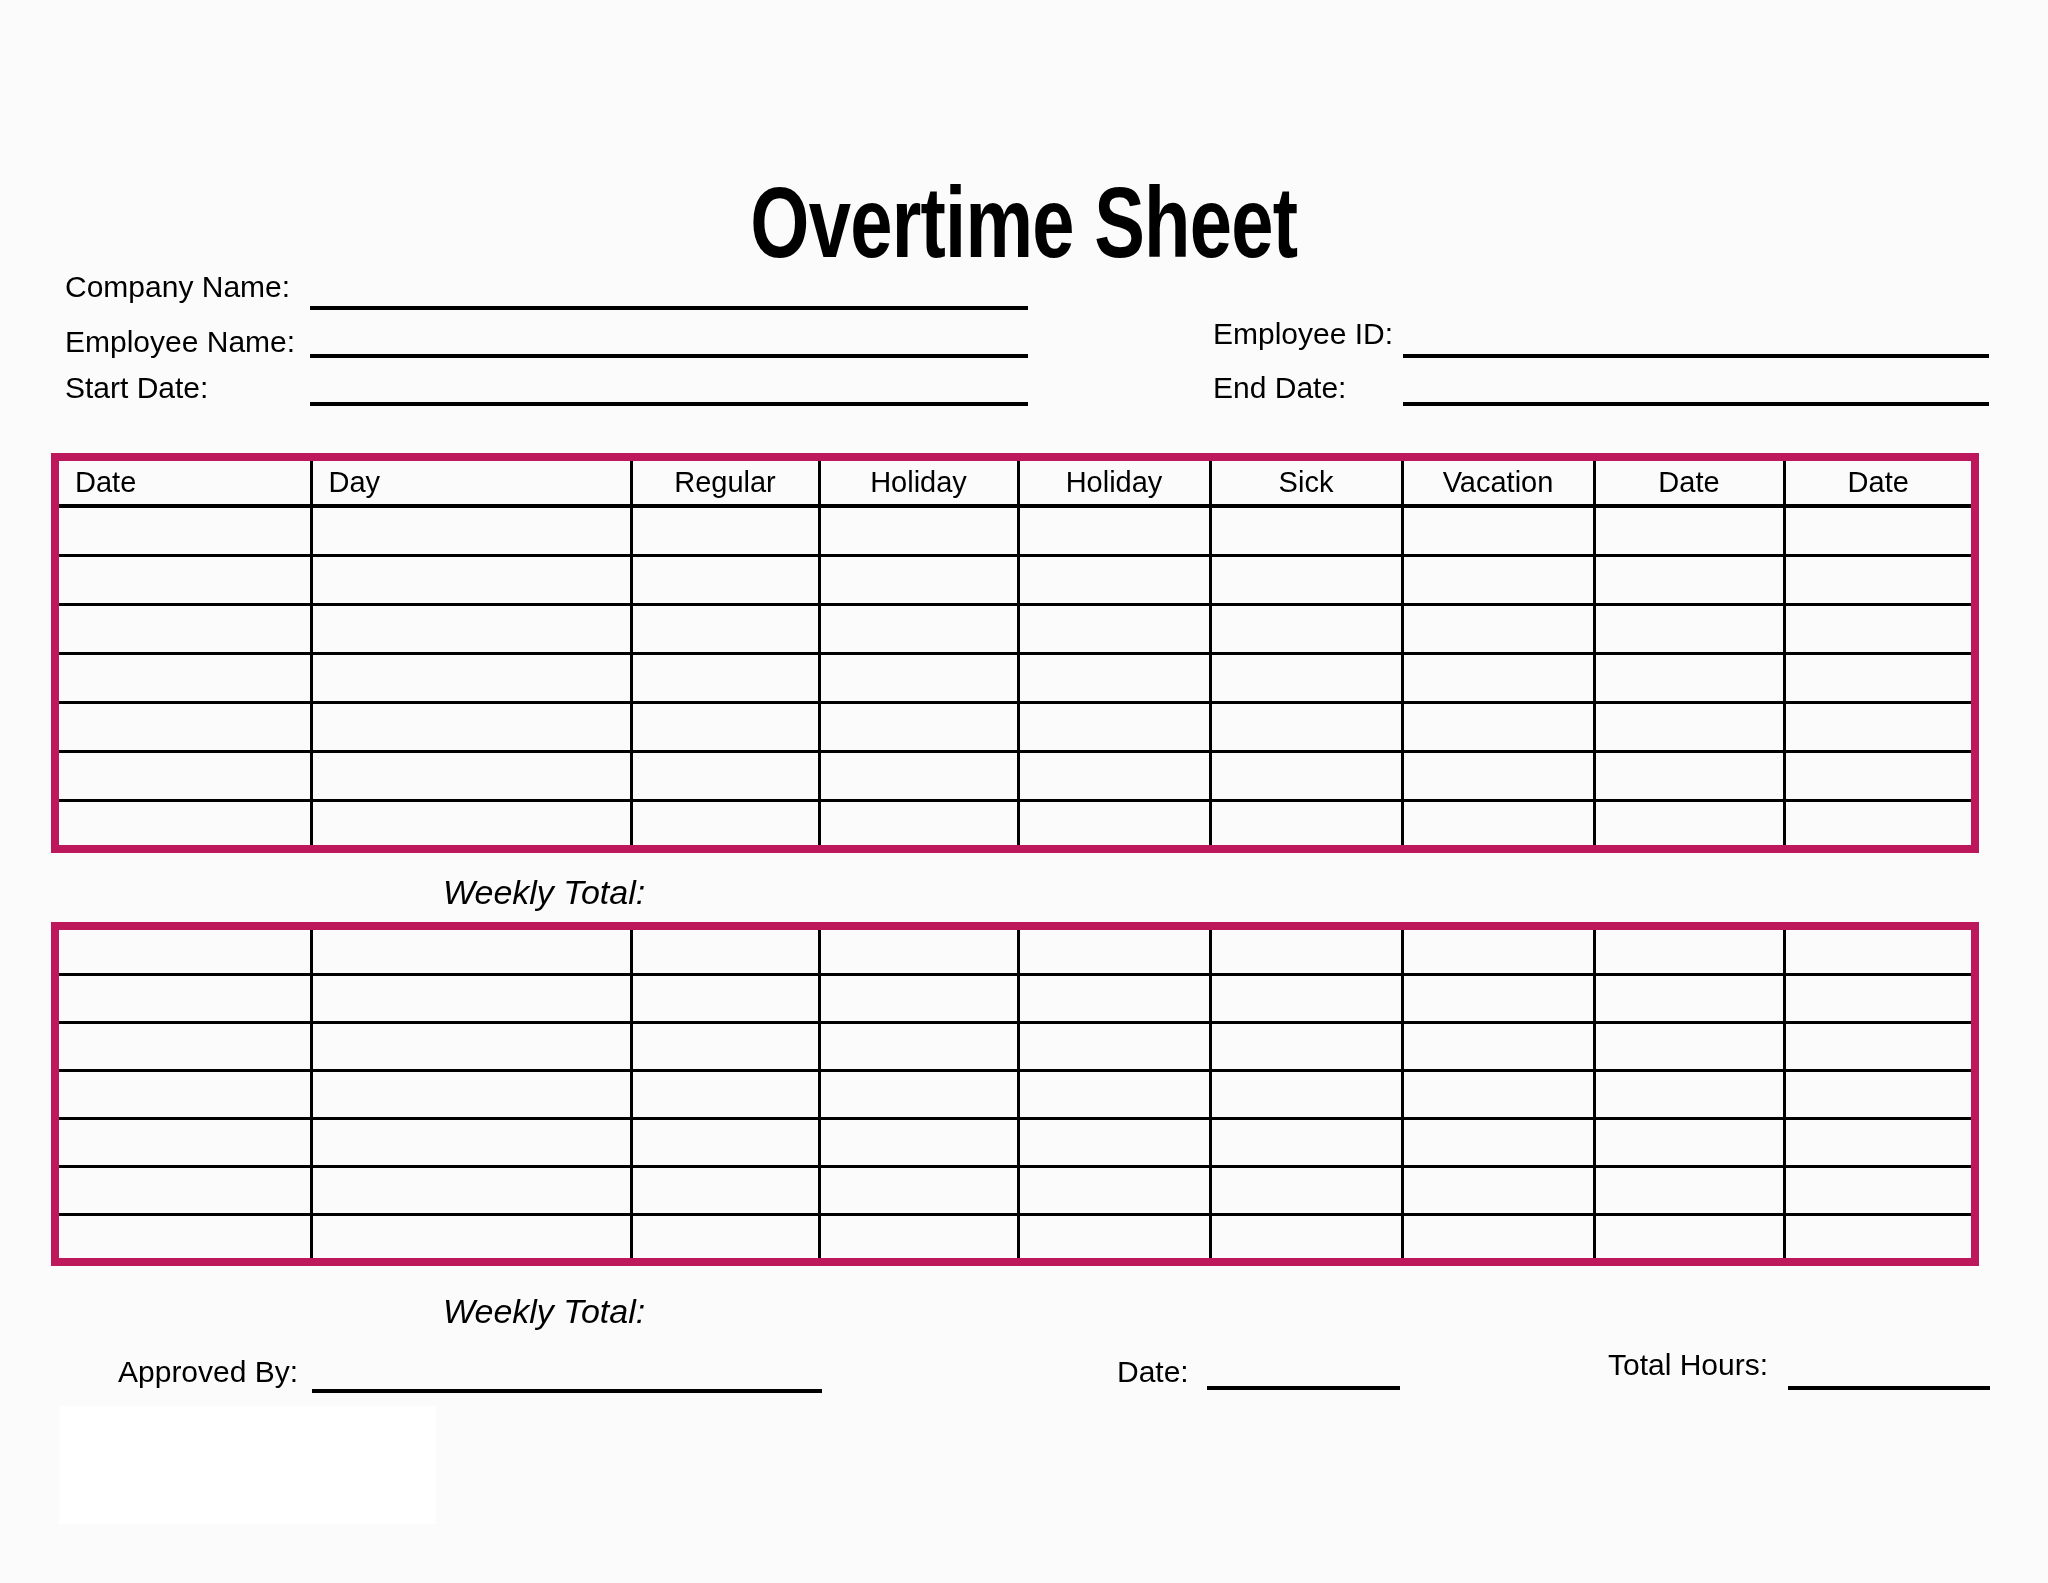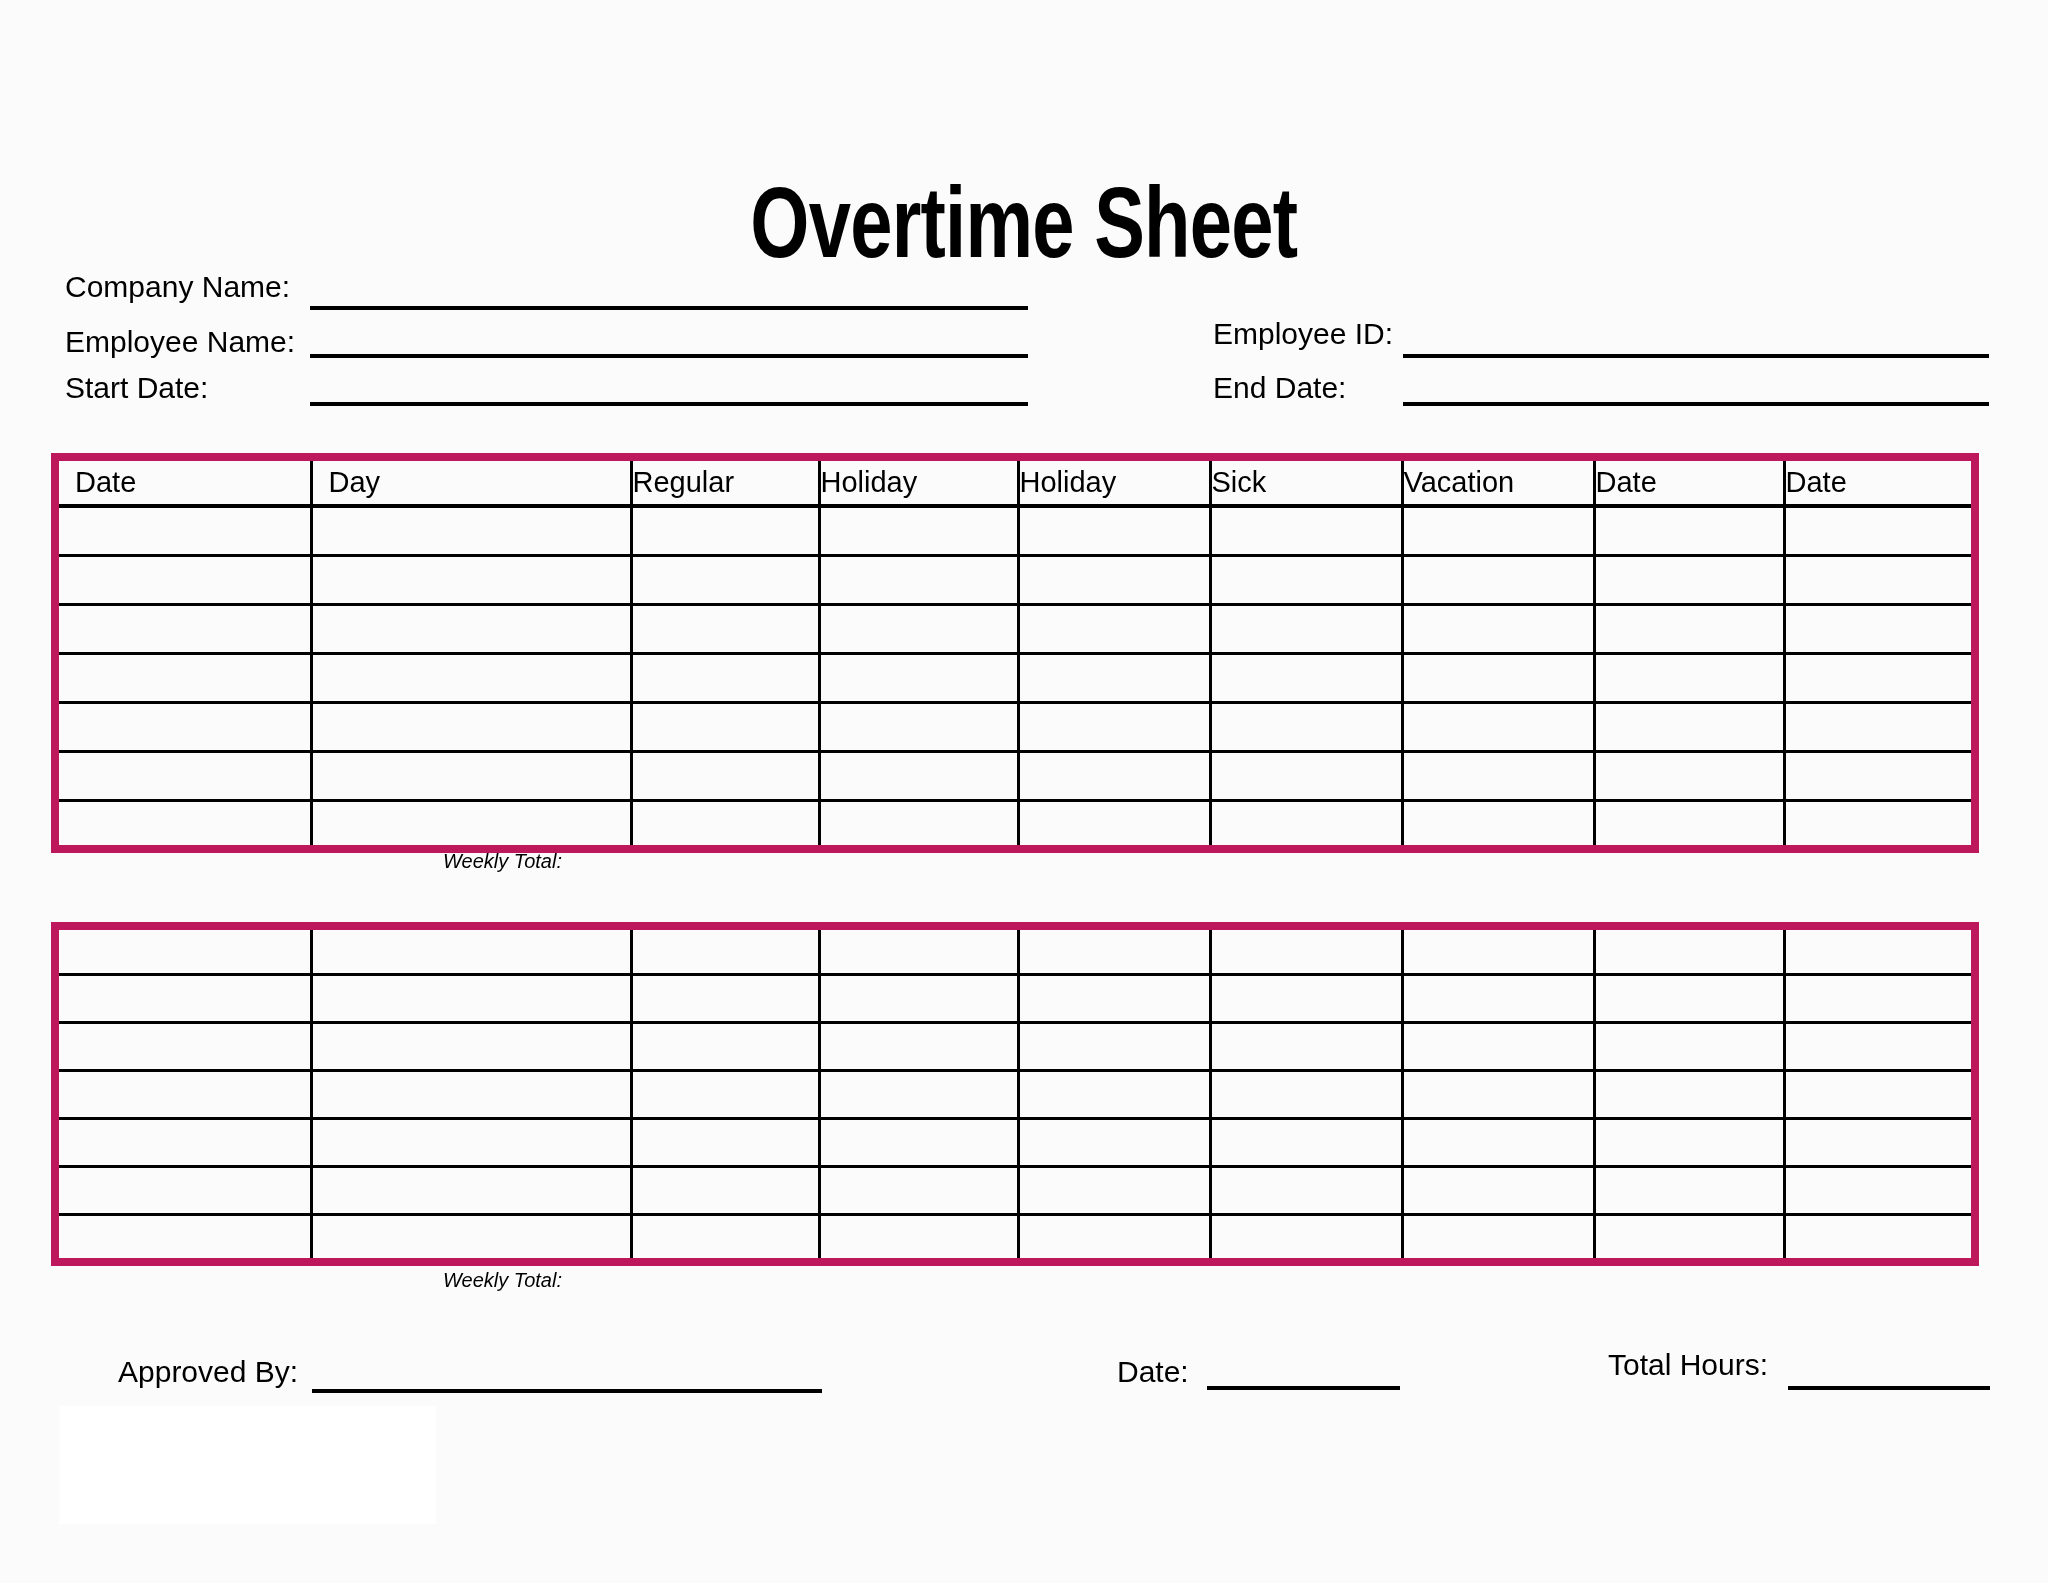--- a/index.html
+++ b/index.html
@@ -52,27 +52,27 @@
     border-collapse:collapse; table-layout:fixed;
     border:8px solid #be185d;
   }
   table.sheet th, table.sheet td { border:3px solid #000; }
   table.t1 { top:453px; }
   table.t2 { top:922px; }
   table.t1 thead th { border-bottom:4px solid #000; }
   table.t1 tr  { height:49px; }
   table.t2 tr  { height:48px; }
   table.sheet th {
-    font-weight:normal; font-size:29px; text-align:left; vertical-align:middle;
+    font-weight:normal; font-size:29px; text-align:center; vertical-align:middle;
   }
   table.sheet th.al { text-align:left; padding-left:16px; }
 
   .weekly-total {
-    position:absolute; left:443px; font-size:20px; font-style:italic;
-    line-height:30px; white-space:nowrap;
+    position:absolute; left:443px; font-size:34px; font-style:italic;
+    line-height:30px; white-space:nowrap;margin-top:31px;
   }
   .wt1 { top:846px; }
   .wt2 { top:1265px; }
 
   
   .approved-label { left:118px;  top:1357px; }
   .approved-line  { left:312px;  top:1389px; width:510px; }
   .fdate-label    { left:1117px; top:1357px; }
   .fdate-line     { left:1207px; top:1386px; width:193px; }
   .thours-label   { left:1608px; top:1350px; font-weight:normal; }

